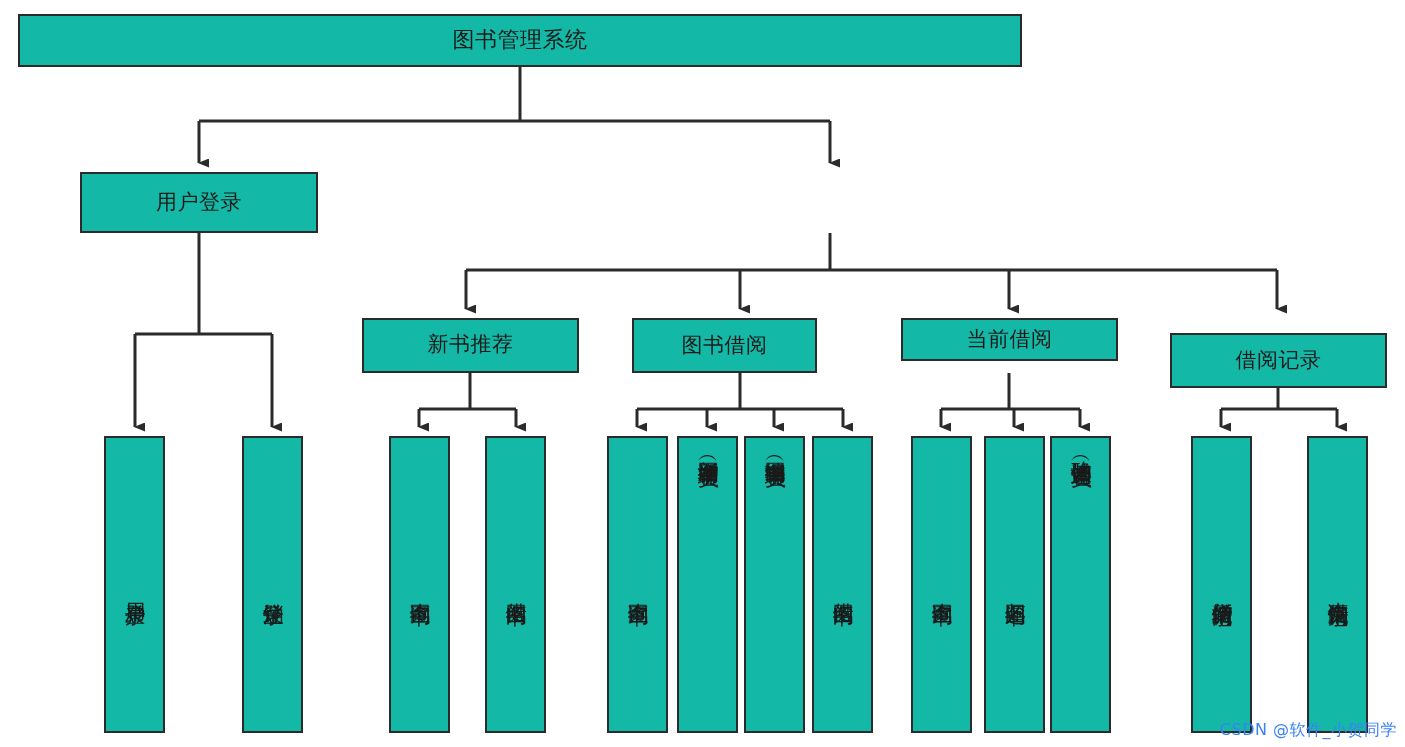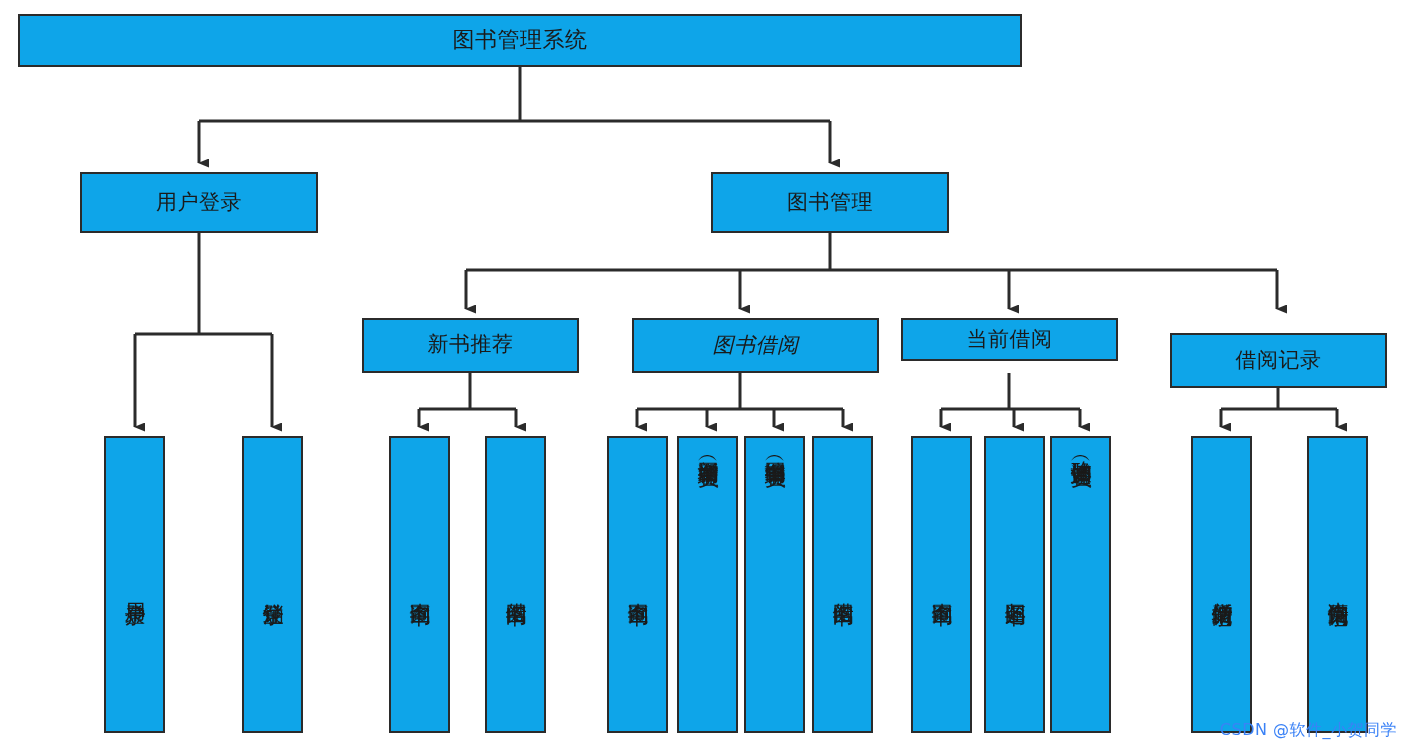--- a/index.html
+++ b/index.html
@@ -23,21 +23,21 @@
     position: absolute;
     left: 0;
     top: 0;
     width: 1405px;
     height: 747px;
   }
   .node-box {
     position: absolute;
     box-sizing: border-box;
     border: 2.5px solid #2b2b2b;
-    background: #0ea5e9;
+    background: #14b8a6;
     display: flex;
     align-items: center;
     justify-content: center;
     color: #1a1a1a;
   }
   .node-label-h {
     font-size: 21px;
     line-height: 1.1;
     letter-spacing: 0.5px;
     white-space: nowrap;
@@ -127,28 +127,25 @@
     </g>
   </svg>
 
   <div class="node-box root" style="left: 18px; top: 14px; width: 1004px; height: 53px;">
     <span class="node-label-h">图书管理系统</span>
   </div>
 
   <div class="node-box lvl2" style="left: 80px; top: 172px; width: 238px; height: 61px;">
     <span class="node-label-h">用户登录</span>
   </div>
-  <div class="node-box lvl2" style="left: 711px; top: 172px; width: 238px; height: 61px;">
-    <span class="node-label-h">图书管理</span>
-  </div>
 
   <div class="node-box lvl3" style="left: 362px; top: 318px; width: 217px; height: 55px; font-family: Liberation Mono, monospace;">
     <span class="node-label-h">新书推荐</span>
   </div>
-  <div class="node-box lvl3" style="left: 632px; top: 318px; width: 247px; height: 55px; font-style: italic;">
+  <div class="node-box lvl3" style="left: 632px; top: 318px; width: 185px; height: 55px;">
     <span class="node-label-h">图书借阅</span>
   </div>
   <div class="node-box lvl3" style="left: 901px; top: 318px; width: 217px; height: 43px;">
     <span class="node-label-h">当前借阅</span>
   </div>
   <div class="node-box lvl3" style="left: 1170px; top: 333px; width: 217px; height: 55px;">
     <span class="node-label-h">借阅记录</span>
   </div>
 
   <div class="node-box leaf center-v" style="left: 104px; top: 436px; width: 61px; height: 297px;">

